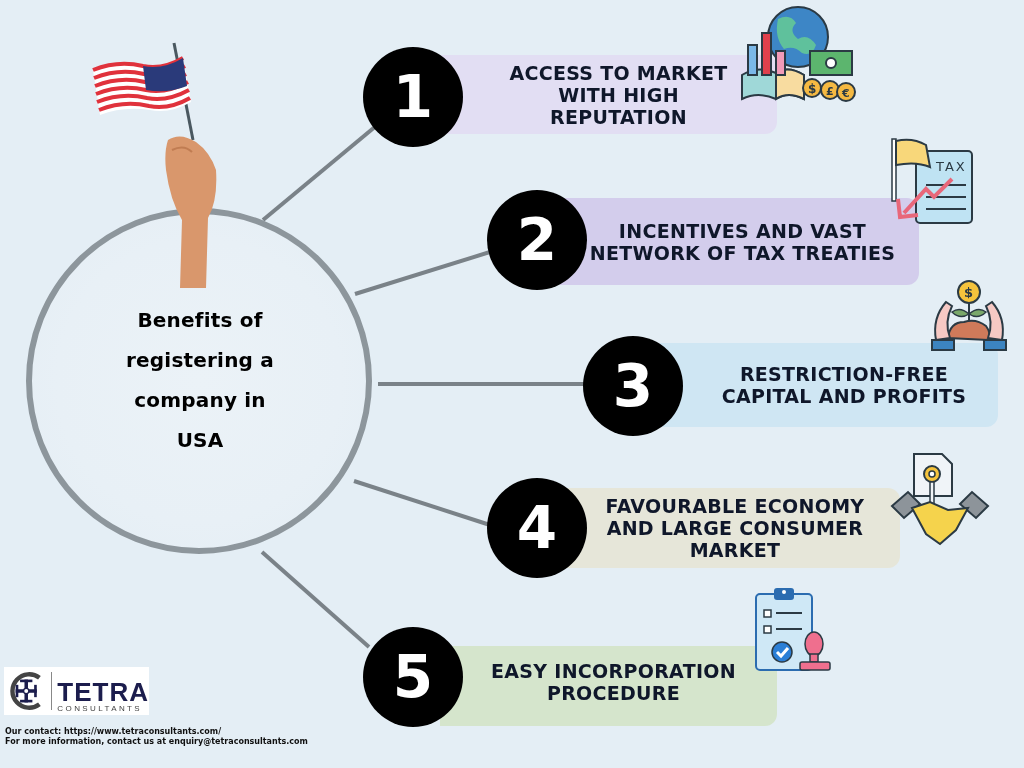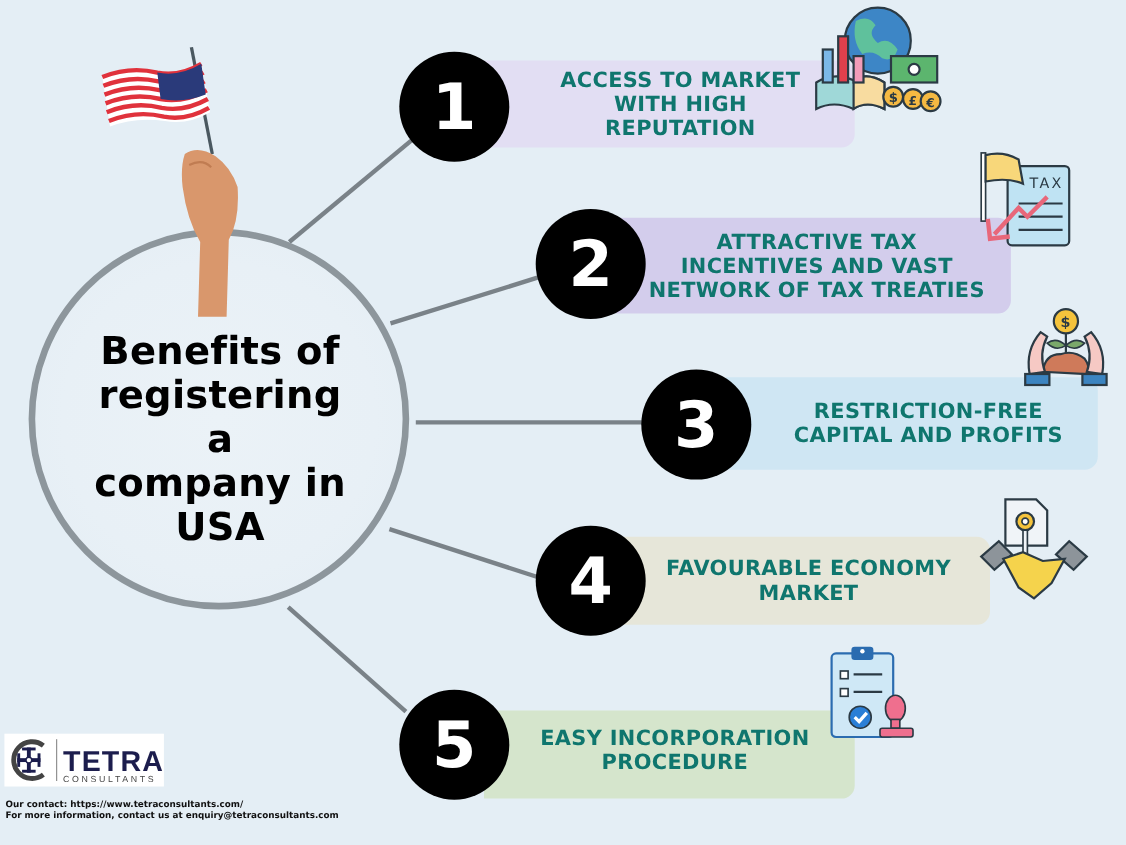--- a/index.html
+++ b/index.html
@@ -11,31 +11,31 @@
   #connectors { position: absolute; left: 0; top: 0; }
   .hub {
     position: absolute; left: 26px; top: 208px;
     width: 346px; height: 346px; border-radius: 50%;
     border: 6px solid #8d969c;
     background: radial-gradient(circle at 50% 50%, #ebf2f7 0%, #e8f0f6 60%, #e3edf4 100%);
     box-sizing: border-box;
   }
   .hub-title {
     position: absolute; left: 80px; top: 300px; width: 240px;
-    text-align: center; font-weight: bold; font-size: 35px; line-height: 40px;
+    text-align: center; font-weight: bold; font-size: 20px; line-height: 40px;
     color: #000; letter-spacing: 0.2px;
   }
   .card {
     position: absolute; border-radius: 0 12px 12px 0;
     display: flex; align-items: center; justify-content: center;
     text-align: center; box-sizing: border-box;
   }
   .card-text {
     font-family: "DejaVu Sans", sans-serif; font-weight: bold;
-    font-size: 19px; line-height: 22px; color: #0f766e;
+    font-size: 19px; line-height: 22px; color: #0f172a;
     text-transform: uppercase; letter-spacing: 0.3px;
   }
   .num {
     position: absolute; width: 100px; height: 100px; border-radius: 50%;
     background: #000; color: #fff; display: flex; align-items: center;
     justify-content: center; font-weight: bold; font-size: 58px;
     font-family: "DejaVu Sans", sans-serif;
   }
   .icon { position: absolute; }
   .logo-box {
@@ -112,21 +112,20 @@
   <circle cx="74" cy="83" r="9" fill="#f5b942" stroke="#2b3a44" stroke-width="2"></circle>
   <circle cx="92" cy="85" r="9" fill="#f5b942" stroke="#2b3a44" stroke-width="2"></circle>
   <circle cx="108" cy="87" r="9" fill="#f5b942" stroke="#2b3a44" stroke-width="2"></circle>
   <text x="70" y="88" font-size="12" font-weight="bold" fill="#2b3a44" font-family="DejaVu Sans, sans-serif">$</text>
   <text x="88" y="90" font-size="11" font-weight="bold" fill="#2b3a44" font-family="DejaVu Sans, sans-serif">£</text>
   <text x="104" y="92" font-size="11" font-weight="bold" fill="#2b3a44" font-family="DejaVu Sans, sans-serif">€</text>
 </svg>
 
 <div class="card" style="left:560px; top:198px; width:359px; height:87px; background:#d3cdec;">
   <div class="card-text" style="padding-left:6px;">
-    <div>ATTRACTIVE TAX</div>
     <div>INCENTIVES AND VAST</div>
     <div>NETWORK OF TAX TREATIES</div>
   </div>
 </div>
 <div class="num" style="left:487px; top:190px;">2</div>
 <svg class="icon" style="left:886px; top:137px;" width="92" height="92" viewBox="0 0 92 92">
   <rect x="30" y="14" width="56" height="72" rx="4" fill="#bfe3f3" stroke="#2b3a44" stroke-width="2"></rect>
   <text x="50" y="34" font-size="13" fill="#2b3a44" font-family="DejaVu Sans, sans-serif" letter-spacing="2">TAX</text>
   <line x1="40" y1="48" x2="80" y2="48" stroke="#2b3a44" stroke-width="2"></line>
   <line x1="40" y1="60" x2="80" y2="60" stroke="#2b3a44" stroke-width="2"></line>
@@ -153,20 +152,21 @@
   <path d="M18 60 Q20 44 34 44 Q46 40 56 48 Q62 56 58 62 Z" fill="#cf7a5a" stroke="#2b3a44" stroke-width="2"></path>
   <path d="M6 62 Q2 40 16 24 L22 28 Q14 44 20 60 Z" fill="#f6c9c4" stroke="#2b3a44" stroke-width="2"></path>
   <path d="M72 62 Q76 40 62 24 L56 28 Q64 44 58 60 Z" fill="#f6c9c4" stroke="#2b3a44" stroke-width="2"></path>
   <rect x="2" y="62" width="22" height="10" fill="#3c84c0" stroke="#2b3a44" stroke-width="2"></rect>
   <rect x="54" y="62" width="22" height="10" fill="#3c84c0" stroke="#2b3a44" stroke-width="2"></rect>
 </svg>
 
 <div class="card" style="left:560px; top:488px; width:340px; height:80px; background:#e6e6d9;">
   <div class="card-text" style="padding-left:10px;">
     <div>FAVOURABLE ECONOMY</div>
+    <div>AND LARGE CONSUMER</div>
     <div>MARKET</div>
   </div>
 </div>
 <div class="num" style="left:487px; top:478px;">4</div>
 <svg class="icon" style="left:890px; top:450px;" width="100" height="100" viewBox="0 0 100 100">
   <path d="M24 4 L52 4 L62 14 L62 46 L24 46 Z" fill="#f0f4f8" stroke="#2b3a44" stroke-width="2"></path>
   <circle cx="42" cy="24" r="8" fill="#f5c33c" stroke="#2b3a44" stroke-width="2"></circle>
   <circle cx="42" cy="24" r="3" fill="#fff" stroke="#2b3a44" stroke-width="1.5"></circle>
   <rect x="40" y="32" width="4" height="22" fill="#f0f4f8" stroke="#2b3a44" stroke-width="1.5"></rect>
   <path d="M2 56 L18 42 L30 54 L14 68 Z" fill="#8d949a" stroke="#2b3a44" stroke-width="2"></path>

